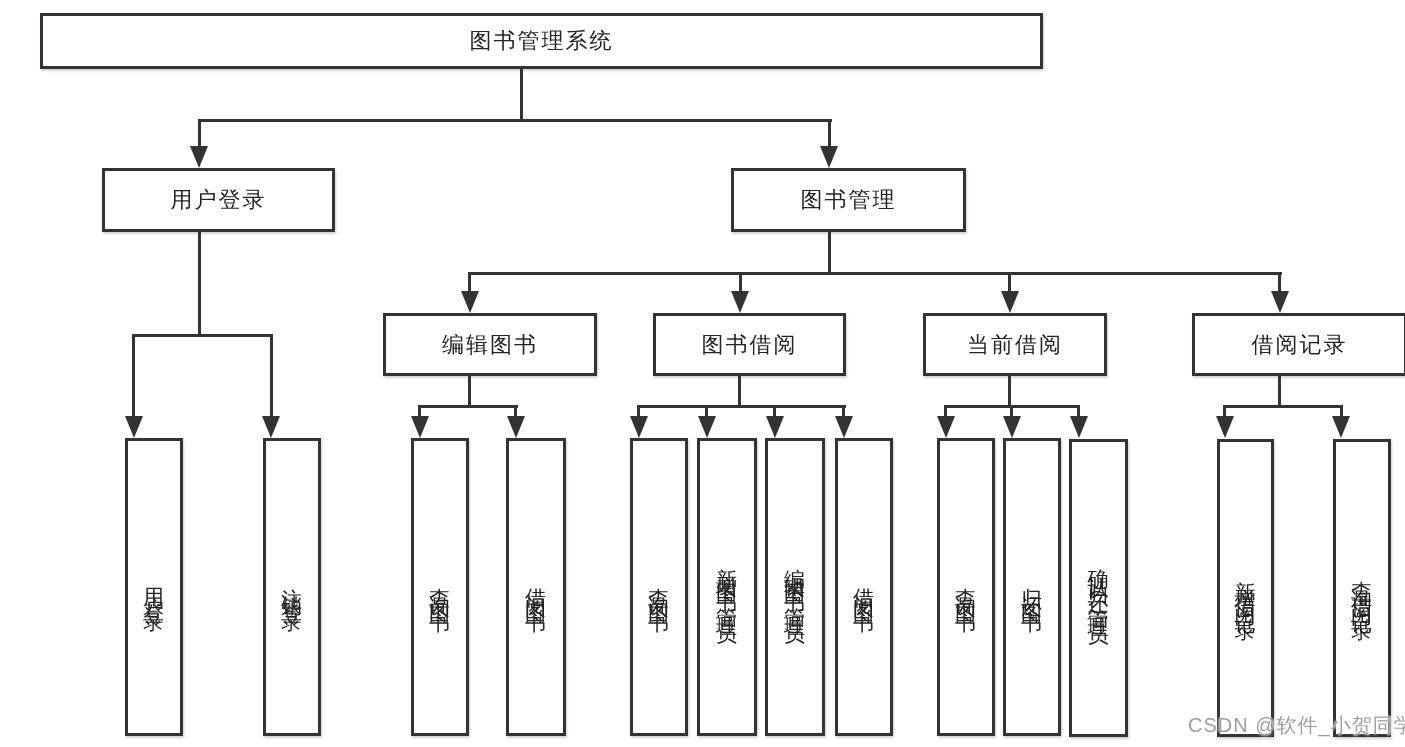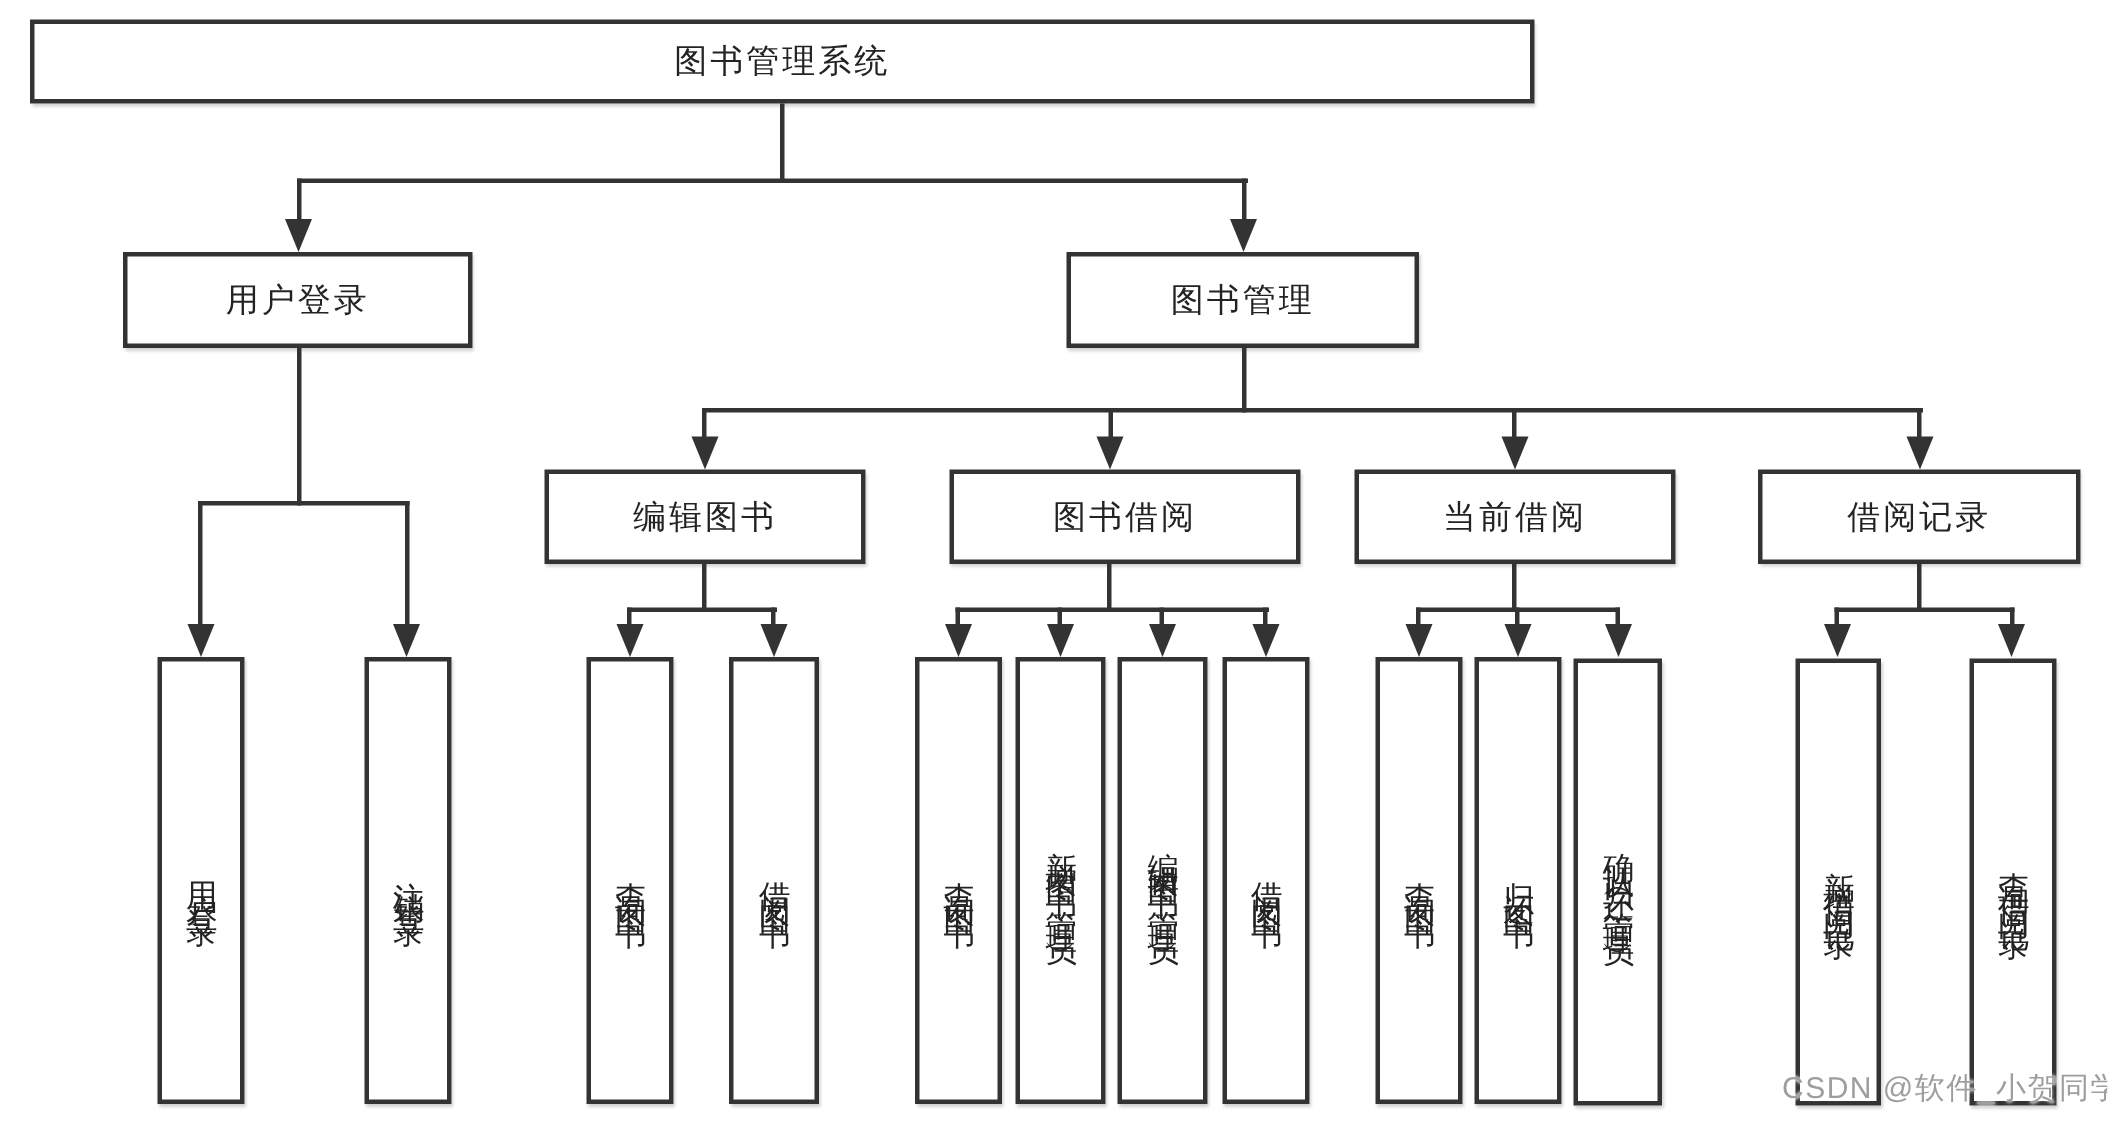--- a/index.html
+++ b/index.html
@@ -9,21 +9,21 @@
     background:#ffffff;
     font-family:"Liberation Sans","DejaVu Sans",sans-serif;
     overflow:hidden;
   }
   .box{
     position:absolute;
     box-sizing:border-box;
     border:3px solid #333333;
     background:#ffffff;
     box-shadow:1px 2px 2px rgba(0,0,0,0.18);
-    display:flex;align-items:center;justify-content:center;
+    display:flex;align-items:center;justify-content:center;margin-left:20px;
   }
   .hlabel{
     font-size:22px;color:#232323;letter-spacing:2px;
     white-space:nowrap;line-height:1;
   }
   .vlabel{
     writing-mode:vertical-rl;
     text-orientation:mixed;
     font-size:21px;color:#232323;
     letter-spacing:8px;line-height:1.1;
@@ -84,24 +84,24 @@
   <div class="line vline" style="left:739px;top:272px;height:22px"></div>
   <div class="arrow" style="left:731px;top:291px"></div>
   <div class="line vline" style="left:1008px;top:272px;height:22px"></div>
   <div class="arrow" style="left:1001px;top:291px"></div>
   <div class="line vline" style="left:1278px;top:272px;height:22px"></div>
   <div class="arrow" style="left:1271px;top:291px"></div>
 
   <div class="box" style="left:363px;top:313px;width:214px;height:63px">
     <span class="hlabel">编辑图书</span>
   </div>
-  <div class="box" style="left:633px;top:313px;width:234px;height:63px">
+  <div class="box" style="left:633px;top:313px;width:193px;height:63px">
     <span class="hlabel">图书借阅</span>
   </div>
-  <div class="box" style="left:903px;top:313px;width:214px;height:63px">
+  <div class="box" style="left:903px;top:313px;width:184px;height:63px">
     <span class="hlabel">当前借阅</span>
   </div>
   <div class="box" style="left:1172px;top:313px;width:215px;height:63px">
     <span class="hlabel">借阅记录</span>
   </div>
 
   <div class="line vline" style="left:468px;top:376px;height:31px"></div>
   <div class="line hline" style="left:418px;top:405px;width:100px"></div>
   <div class="line vline" style="left:418px;top:405px;height:14px"></div>
   <div class="arrow" style="left:411px;top:416px"></div>

